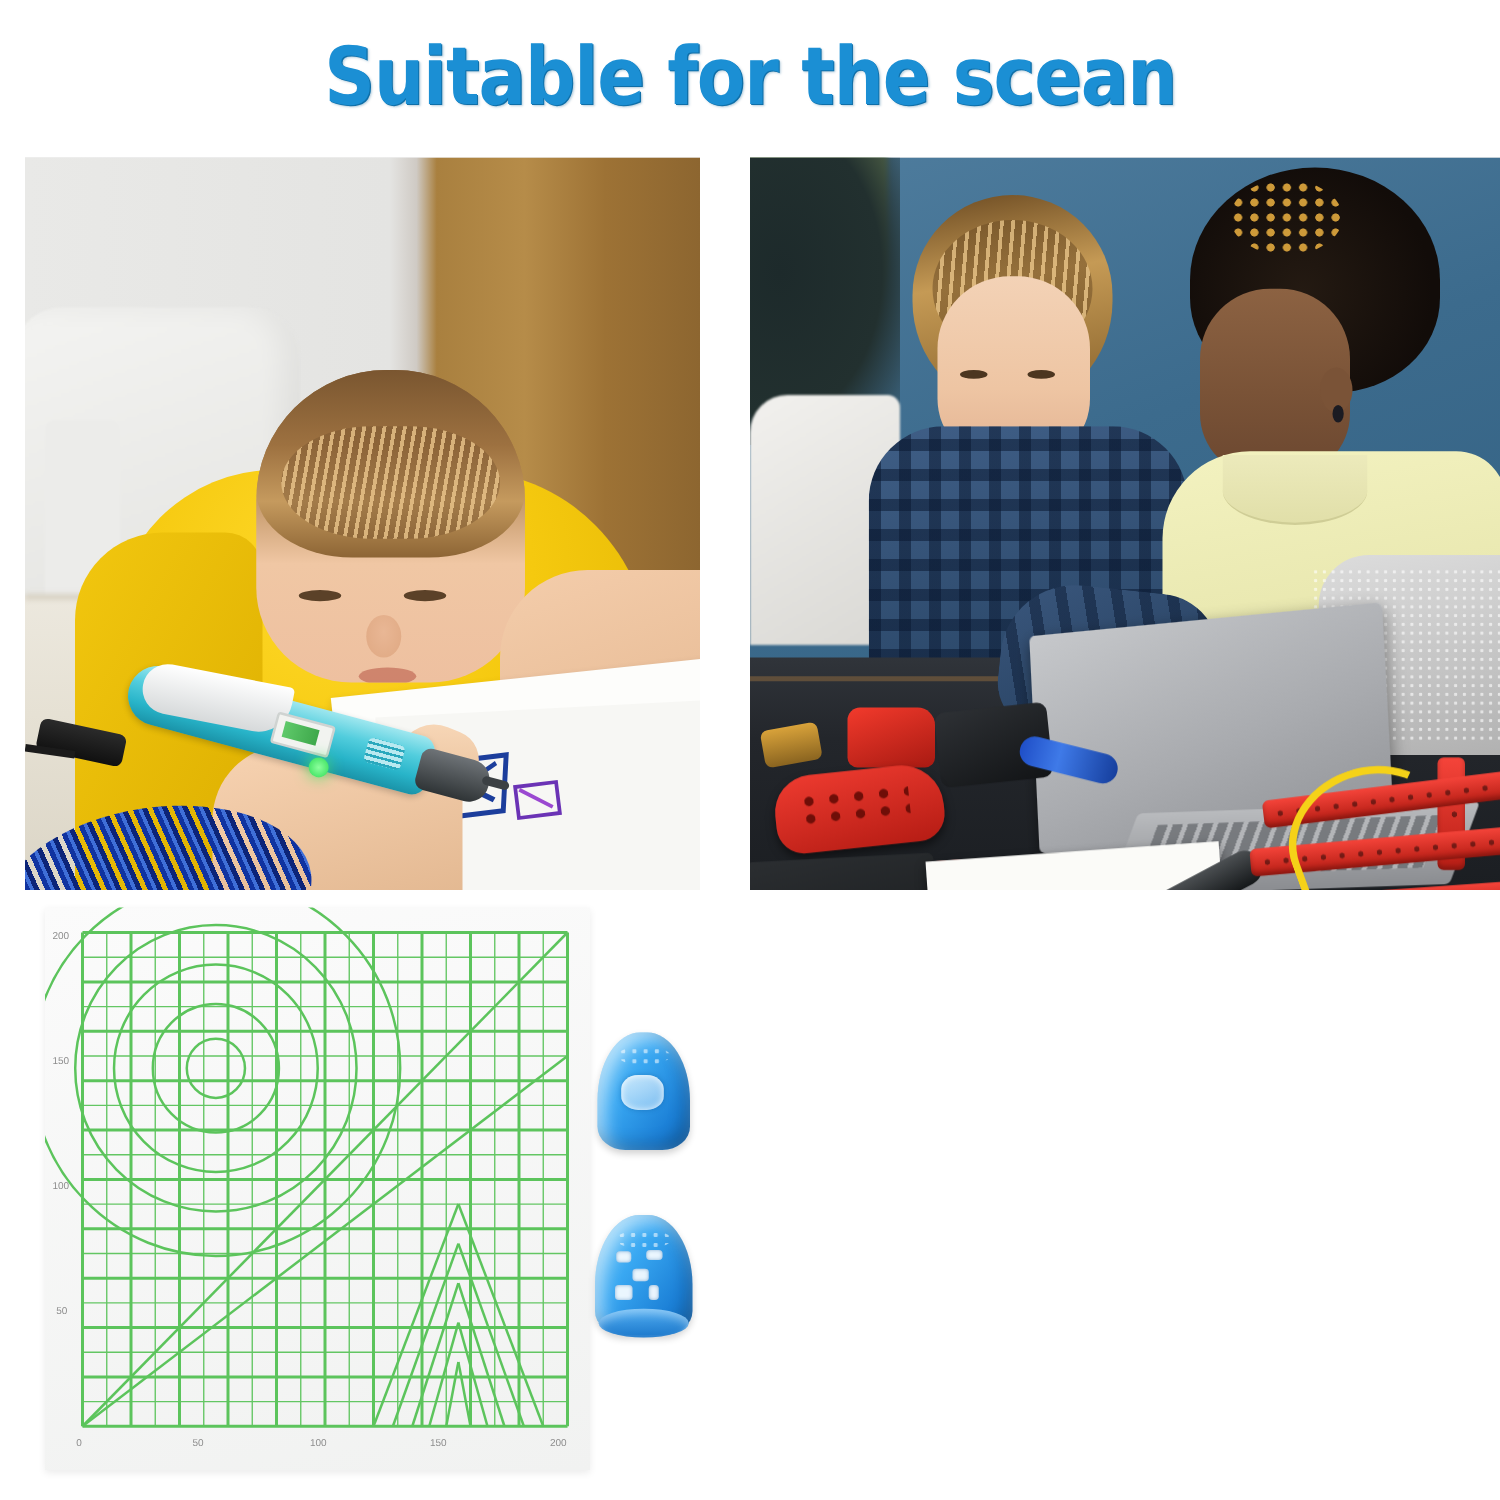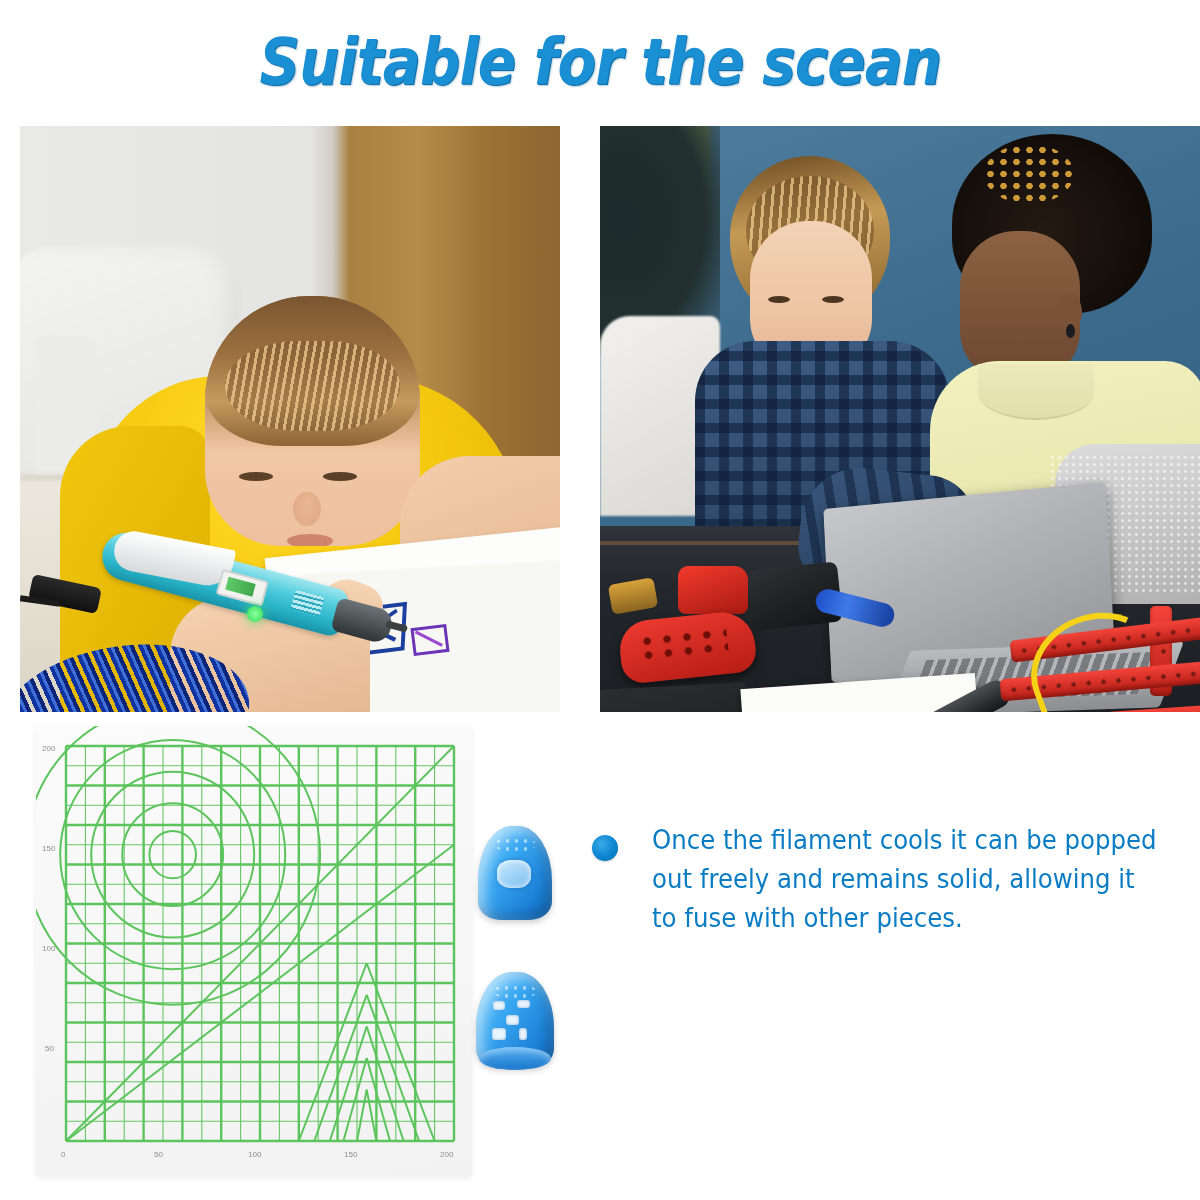--- a/index.html
+++ b/index.html
@@ -9,21 +9,21 @@
     background:#ffffff;
     font-family:"Liberation Sans", sans-serif;
     overflow:hidden;
     position:relative;
   }
   .page{position:relative;width:1200px;height:1200px;}
 
   
   .title-bar{
     position:absolute;left:0;top:22px;width:1200px;height:80px;
-    display:flex;align-items:center;justify-content:center;font-style:italic;
+    display:flex;align-items:center;justify-content:center;
   }
   .title{
     font-family:"DejaVu Sans", sans-serif;
     font-weight:bold;
     font-size:64px;
     line-height:70px;
     letter-spacing:-1px;
     color:#1b8fd4;
     transform:scaleX(.88);
     transform-origin:center center;
@@ -465,20 +465,16 @@
       <div class="cap-dots"></div>
       <div class="cap-hole" style="left:22%;top:30%;width:15%;height:10%;"></div>
       <div class="cap-hole" style="left:52%;top:29%;width:17%;height:9%;"></div>
       <div class="cap-hole" style="left:38%;top:45%;width:17%;height:10%;"></div>
       <div class="cap-hole" style="left:20%;top:58%;width:18%;height:13%;"></div>
       <div class="cap-hole" style="left:55%;top:58%;width:10%;height:13%;"></div>
       <div class="cap-lip"></div>
     </div>
 
     <div class="bullets">
-      <div class="bullet-row">
-        <div class="bullet-dot"></div>
-        <div class="bullet-text">Once the filament cools it can be popped out freely and remains solid, allowing it to fuse with other pieces.</div>
-      </div>
     </div>
 
   </div>
 </div>
 
 </body></html>

